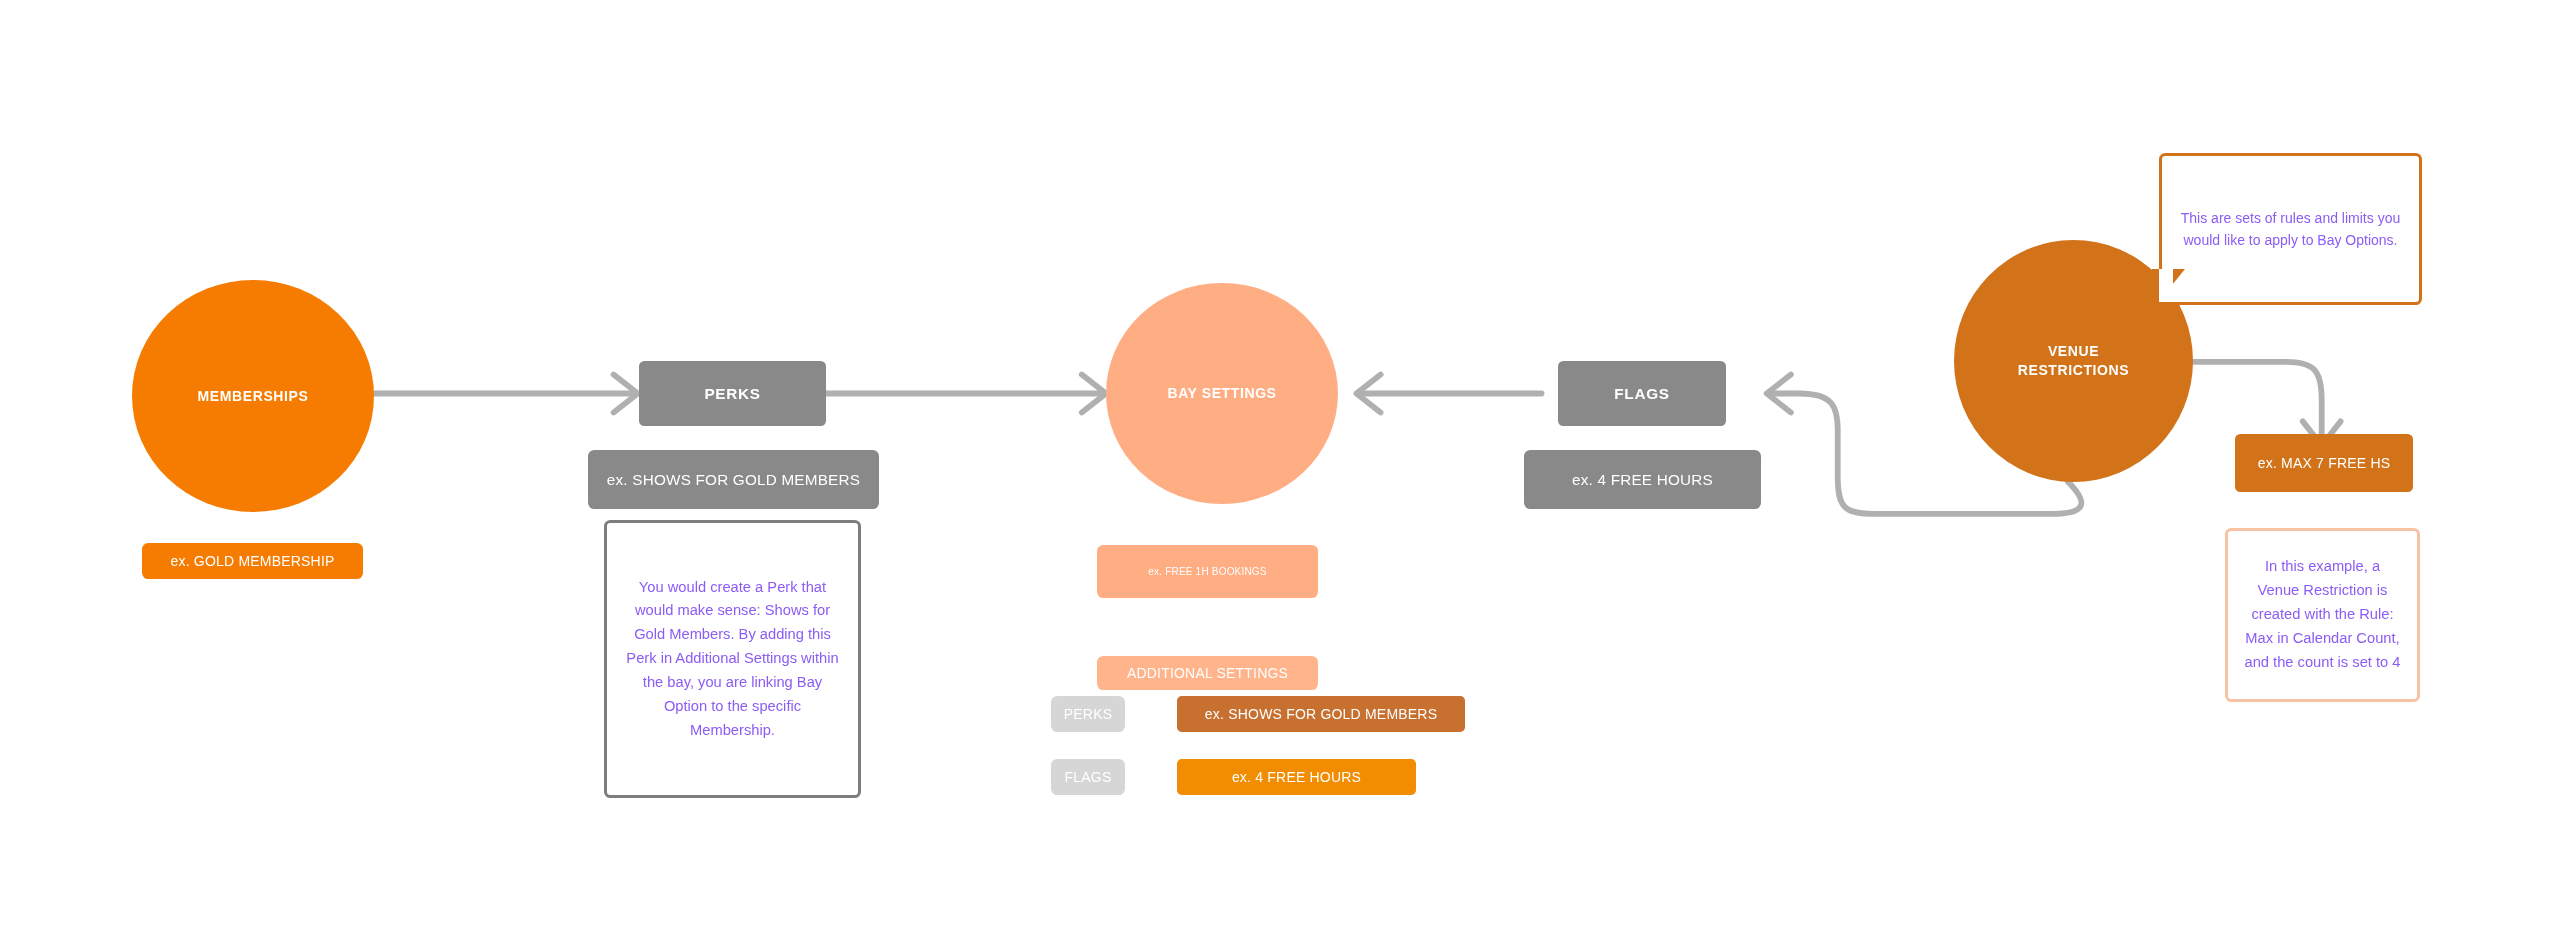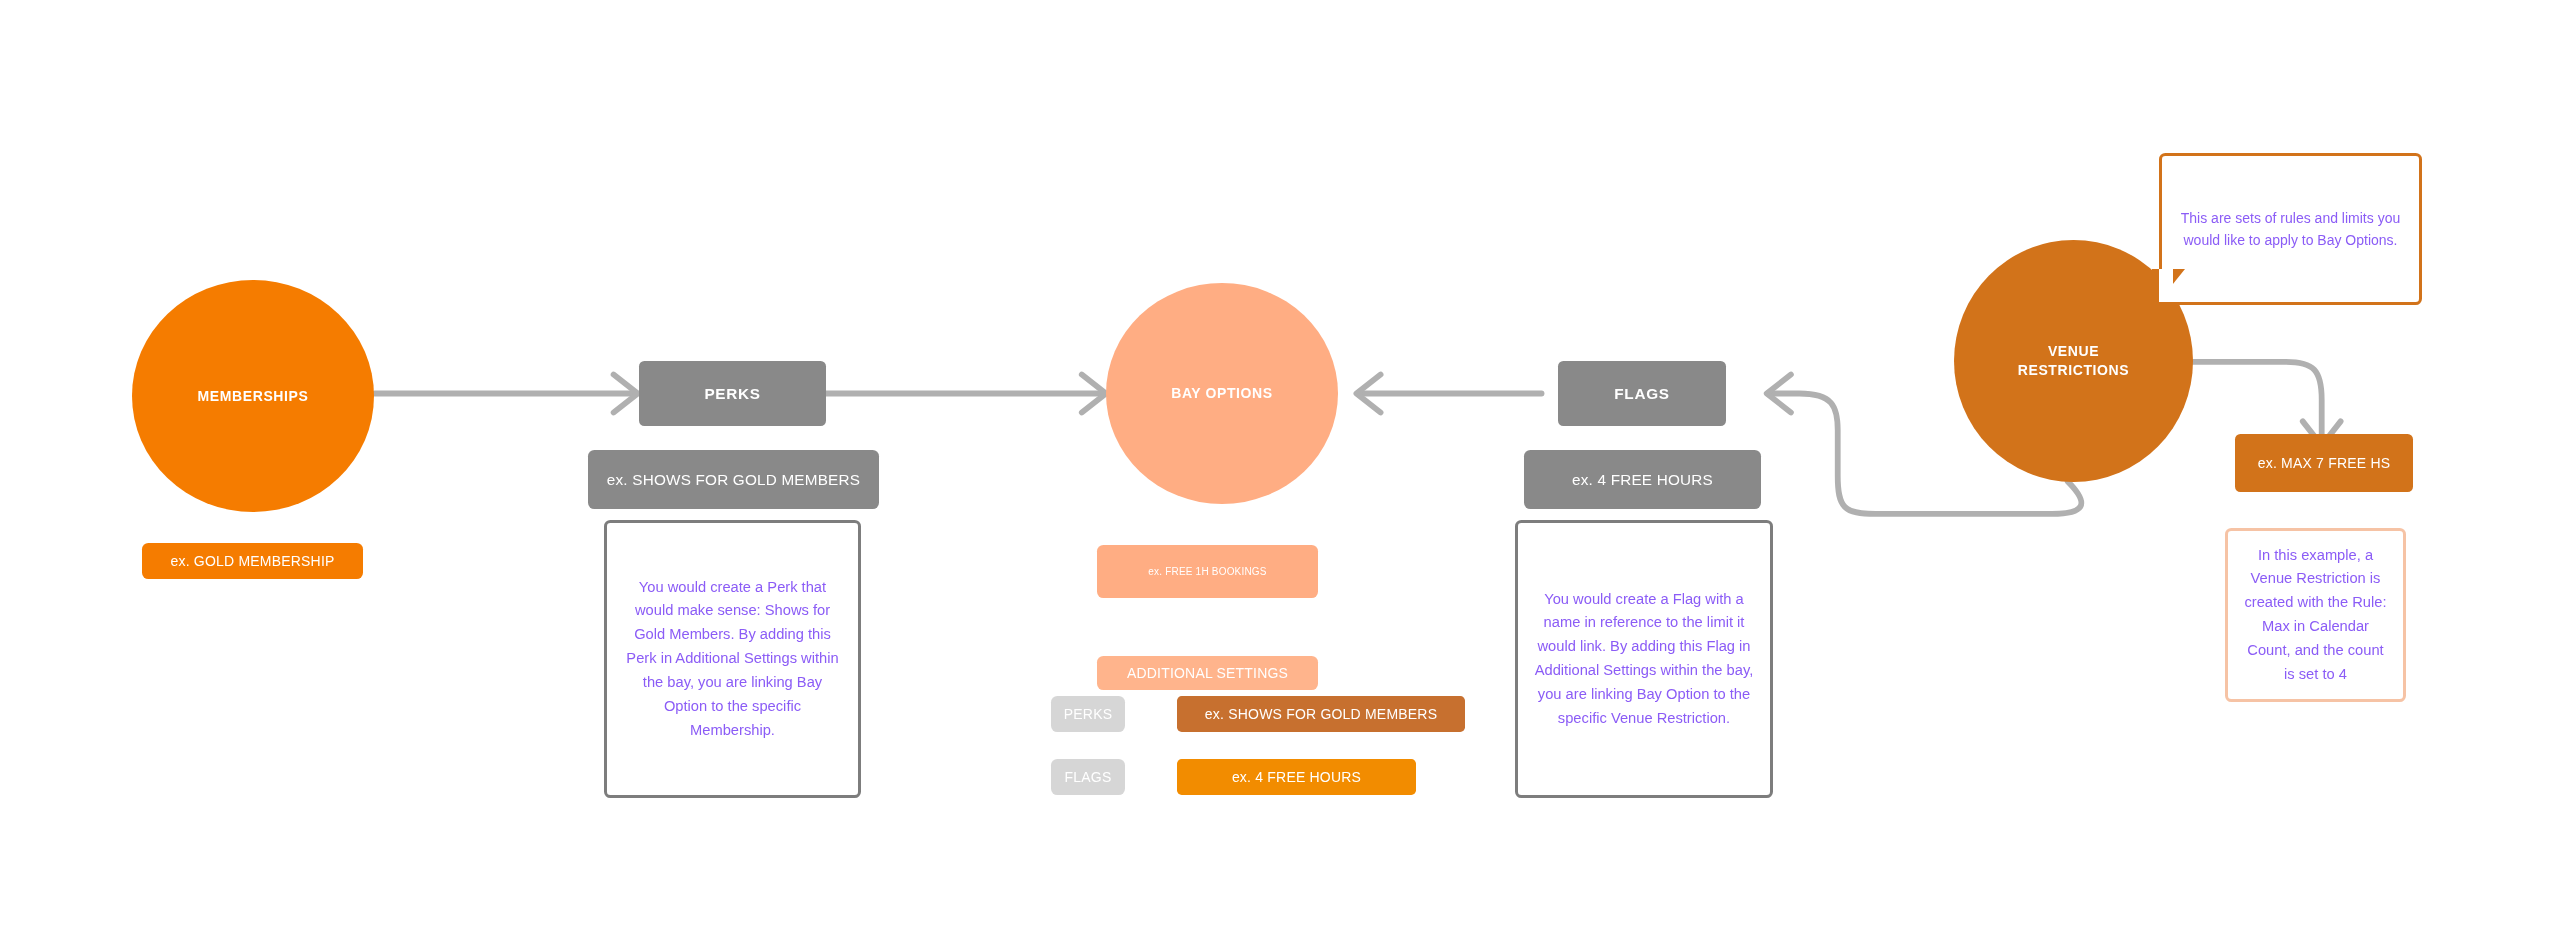--- a/index.html
+++ b/index.html
@@ -131,21 +131,21 @@
 
   <div class="abs ex-chip ex-gray" style="left:588px; top:450px; width:291px; height:59px; font-size:15.3px;">
     <span>ex. SHOWS FOR GOLD MEMBERS</span>
   </div>
 
   <div class="abs desc-card border-gray" style="left:604px; top:520px; width:257px; height:278px; font-size:14.7px;">
     <span>You would create a Perk that would make sense: Shows for Gold Members. By adding this Perk in Additional Settings within the bay, you are linking Bay Option to the specific Membership.</span>
   </div>
 
   <div class="abs circle c-bayoptions" style="left:1106px; top:283px; width:232px; height:221px; font-size:14px;">
-    <span>BAY OPTIONS</span>
+    <span>BAY SETTINGS</span>
   </div>
 
   <div class="abs ex-chip ex-peach" style="left:1097px; top:545px; width:221px; height:53px; font-size:10px;">
     <span>ex. FREE 1H BOOKINGS</span>
   </div>
 
   <div class="abs ex-chip ex-peach-light" style="left:1097px; top:656px; width:221px; height:34px; font-size:14px;">
     <span>ADDITIONAL SETTINGS</span>
   </div>
 
@@ -164,40 +164,37 @@
   </div>
 
   <div class="abs node-chip" style="left:1558px; top:361px; width:168px; height:65px; font-size:15.3px;">
     <span>FLAGS</span>
   </div>
 
   <div class="abs ex-chip ex-gray" style="left:1524px; top:450px; width:237px; height:59px; font-size:15.3px;">
     <span>ex. 4 FREE HOURS</span>
   </div>
 
-  <div class="abs desc-card border-gray" style="left:1515px; top:520px; width:258px; height:278px; font-size:14.7px;">
-    <span>You would create a Flag with a name in reference to the limit it would link. By adding this Flag in Additional Settings within the bay, you are linking Bay Option to the specific Venue Restriction.</span>
-  </div>
 
   <div class="abs circle c-venue" style="left:1954px; top:240px; width:239px; height:242px; font-size:14px;">
     <span>
       <span>VENUE</span><br>
       <span>RESTRICTIONS</span>
     </span>
   </div>
 
   <div class="abs desc-card border-orange" style="left:2159px; top:153px; width:263px; height:152px; font-size:14px; line-height:1.6;">
     <span>This are sets of rules and limits you would like to apply to Bay Options.</span>
   </div>
 
   <div class="abs callout-tail" style="left:2152px; top:269px; border-width:0 0 41px 33px; border-color:transparent transparent transparent #D2731A;"></div>
   <div class="abs" style="left:2159px; top:269px; width:13.7px; height:33px; background:#ffffff;"></div>
 
   <div class="abs ex-chip ex-darkorange" style="left:2235px; top:434px; width:178px; height:58px; font-size:14px; border-radius:5.3px;">
     <span>ex. MAX 7 FREE HS</span>
   </div>
 
-  <div class="abs desc-card border-peach" style="left:2225px; top:528px; width:181px; height:174px; font-size:14.7px;">
+  <div class="abs desc-card border-peach" style="left:2225px; top:528px; width:195px; height:174px; font-size:14.7px;">
     <span>In this example, a Venue Restriction is created with the Rule: Max in Calendar Count, and the count is set to 4</span>
   </div>
 
 </div>
 
 
 </body></html>

